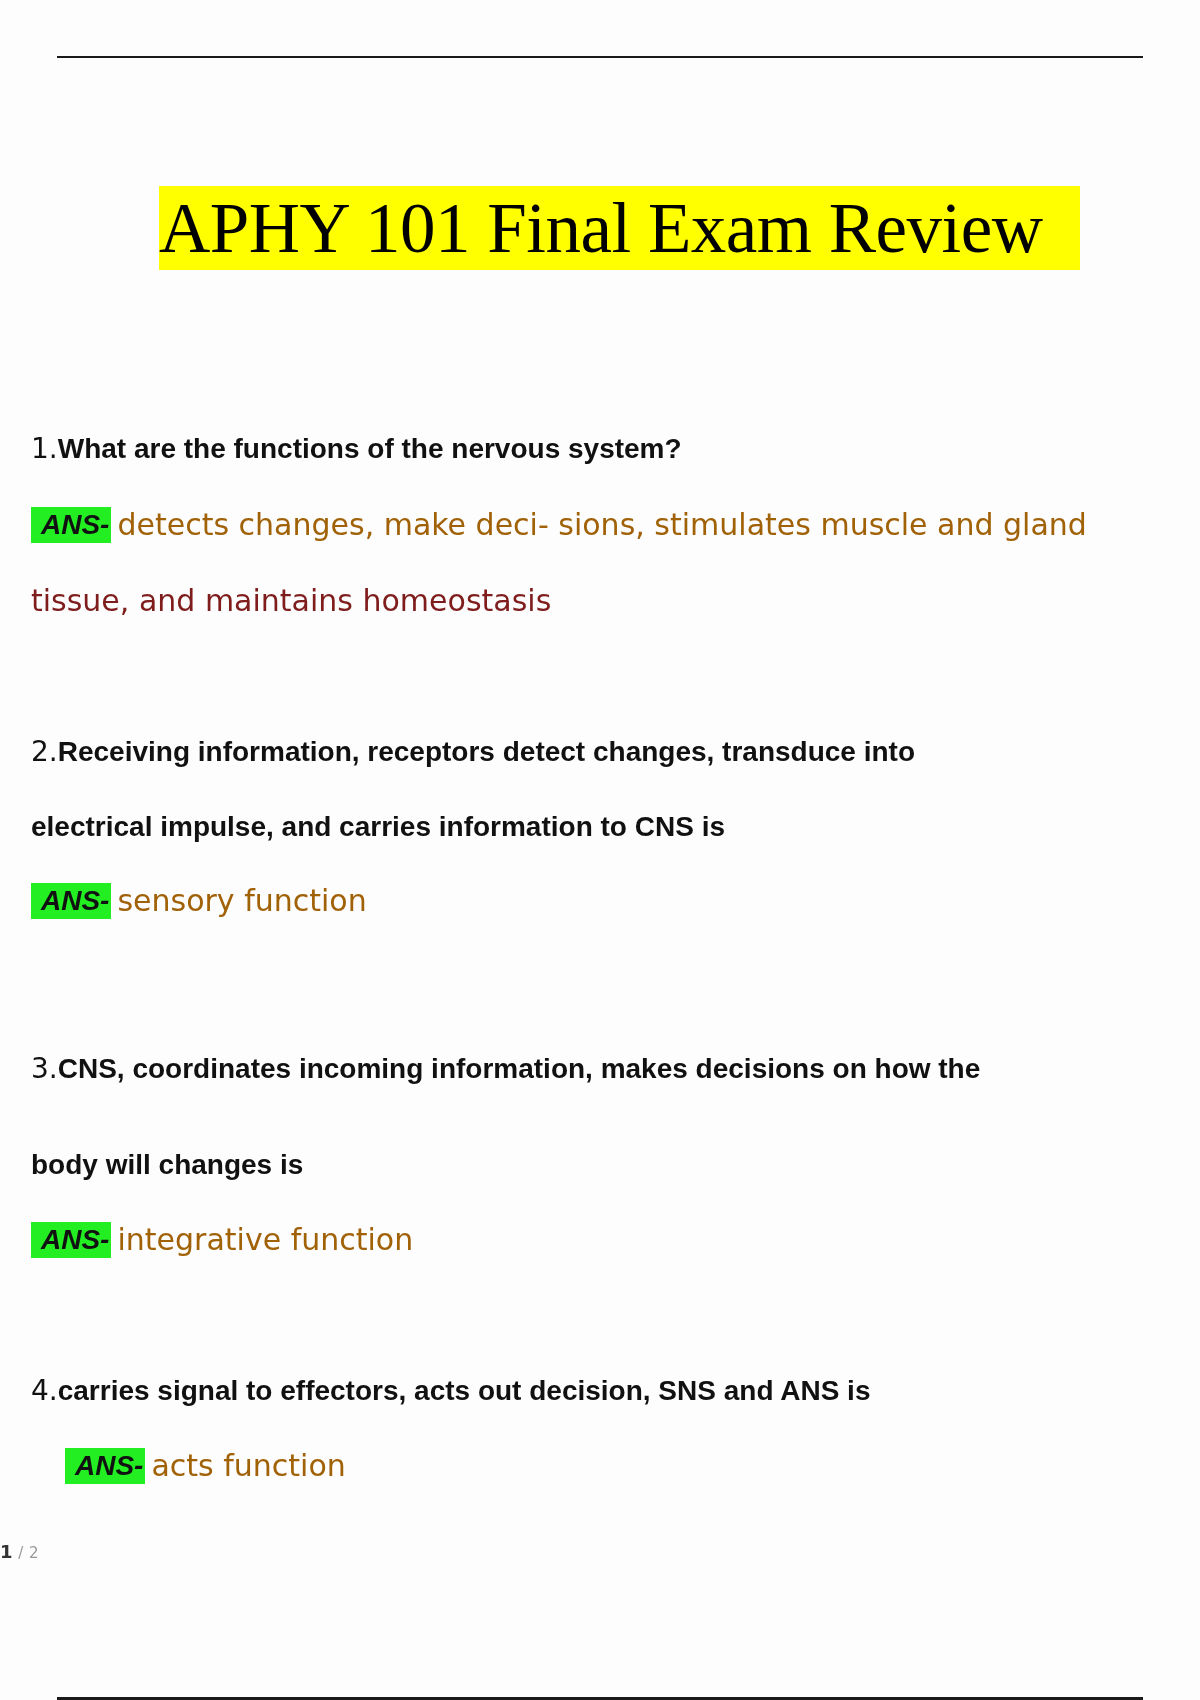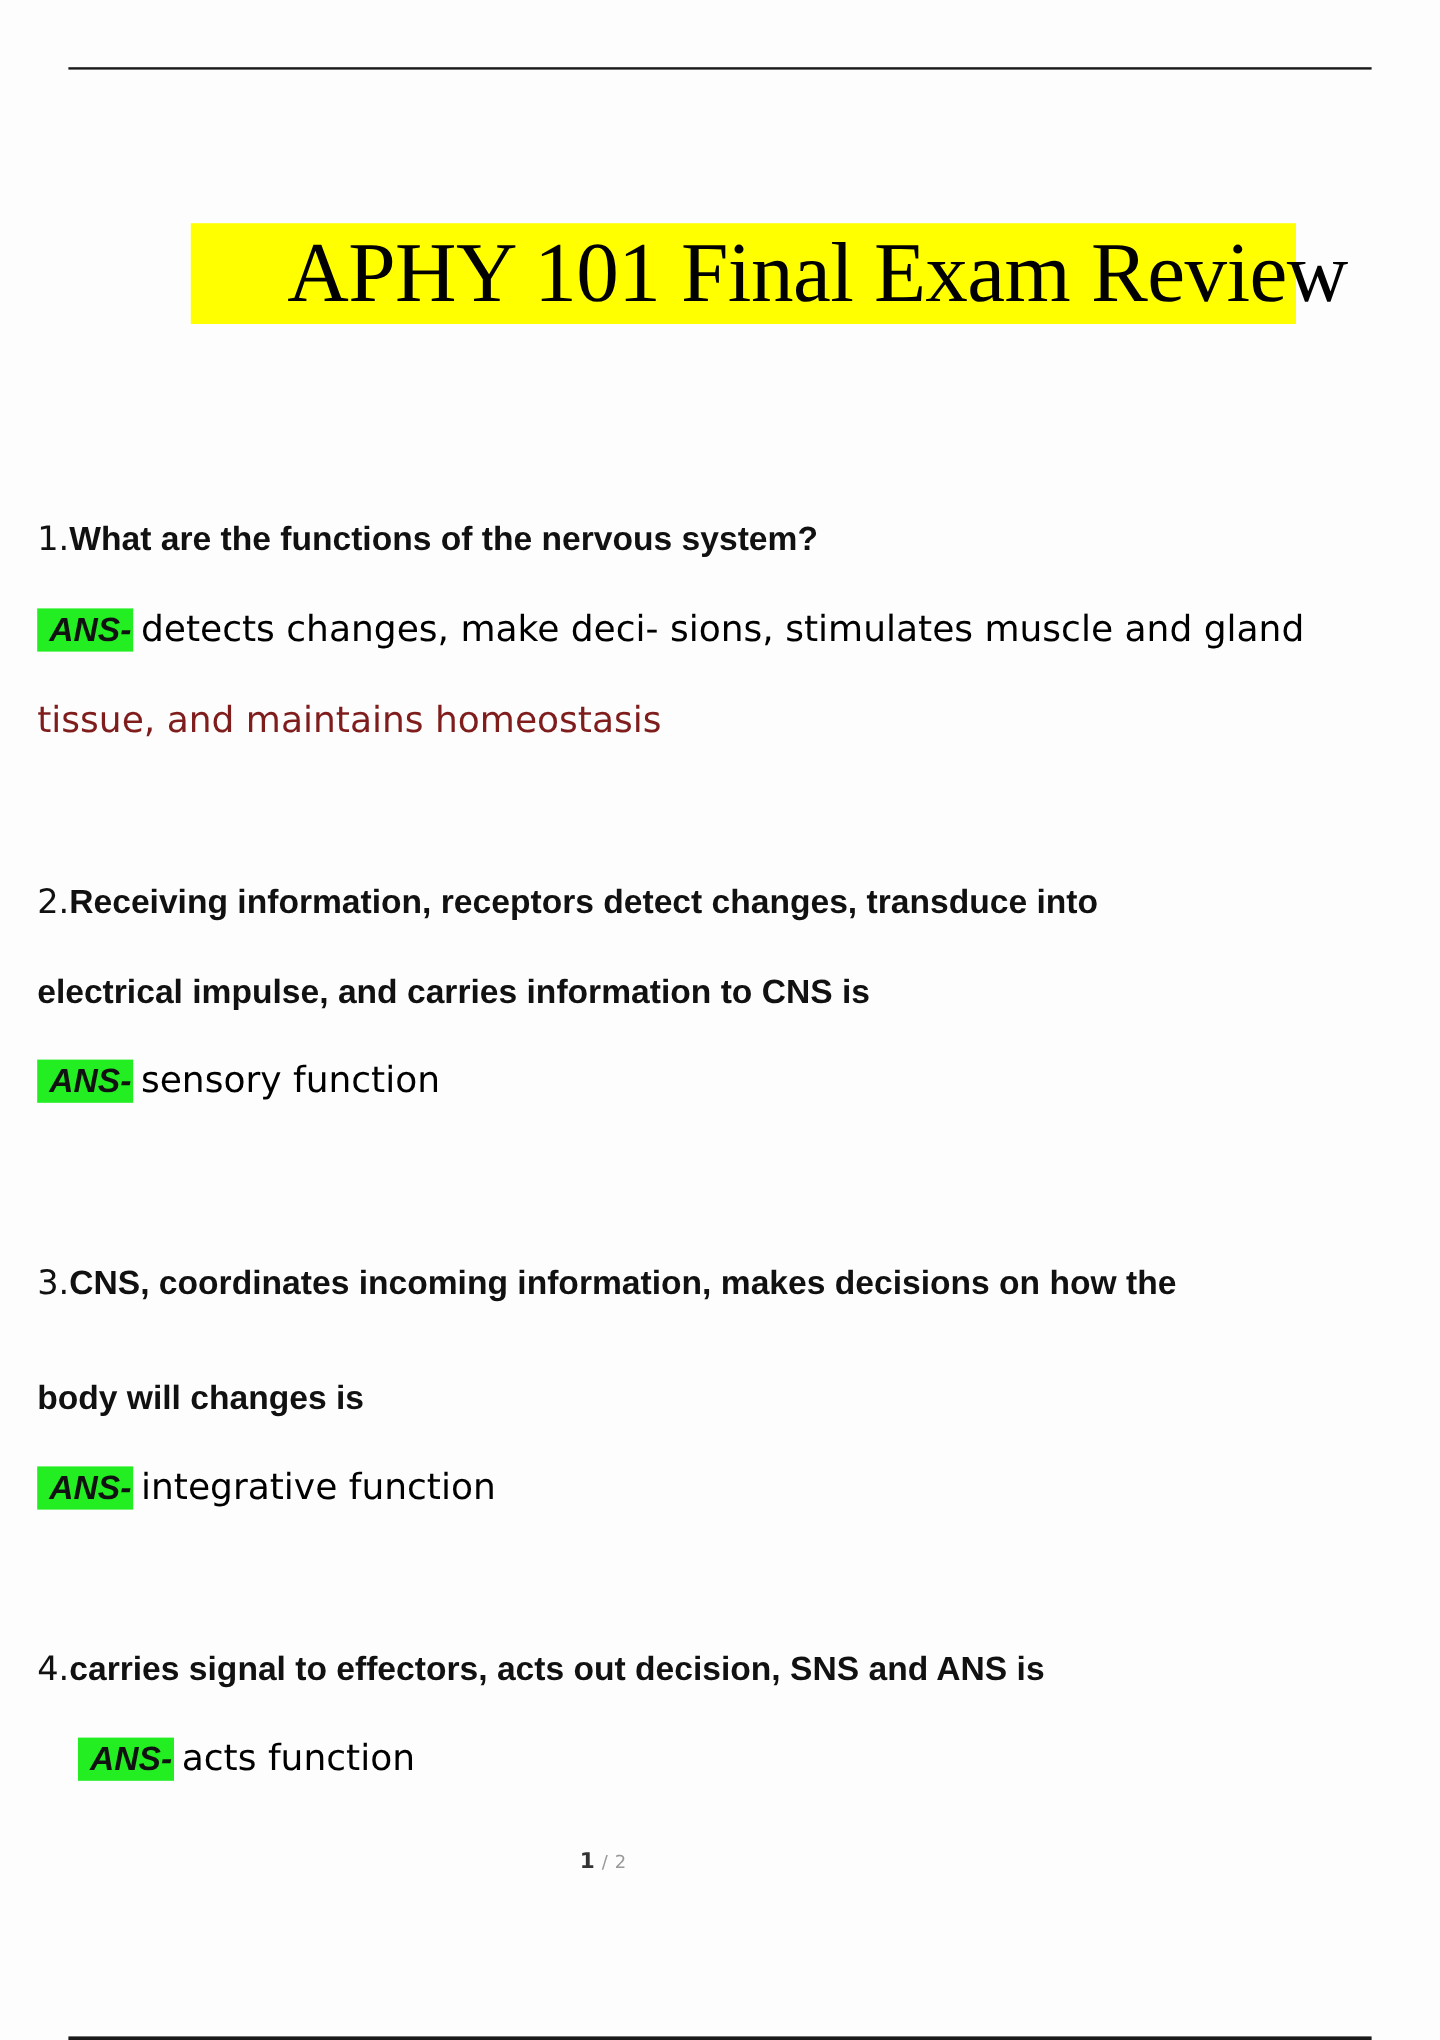--- a/index.html
+++ b/index.html
@@ -31,21 +31,21 @@
       left: 159px;
       width: 921px;
       height: 84px;
       background: #ffff00;
     }
     .title {
       position: absolute;
       left: 0;
       top: 6px;
       width: 964px;
-      text-align: right;
+      text-align: left;
       font-family: "Liberation Serif", serif;
       font-size: 71px;
       line-height: 72px;
       color: #000;
       letter-spacing: -0.5px;
       white-space: nowrap;
     }
 
     .q-line {
       position: absolute;
@@ -92,39 +92,38 @@
       color: #111;
       padding: 0 2px 0 10px;
       height: 36px;
       line-height: 36px;
       vertical-align: top;
       font-style: italic;
     }
     .ans-text {
       font-family: "DejaVu Sans", sans-serif;
       font-size: 30px;
-      color: #000000;
+      color: #a16207;
       padding-left: 6px;
     }
     .ans-cont {
       position: absolute;
       left: 31px;
       font-family: "DejaVu Sans", sans-serif;
       font-size: 30px;
       line-height: 36px;
       white-space: nowrap;
       color: #7f1d1d;
     }
 
     .page-num {
       position: absolute;
       top: 1541px;
       left: 0;
       width: 1005px;
-      text-align: center;
       font-family: "DejaVu Sans", sans-serif;
       font-size: 18px;
       color: #333;
     }
     .page-num .cur { font-weight: bold; }
     .page-num .sep, .page-num .tot { color: #999; font-size: 15px; }
   </style>
 </head>
 <body>
 

